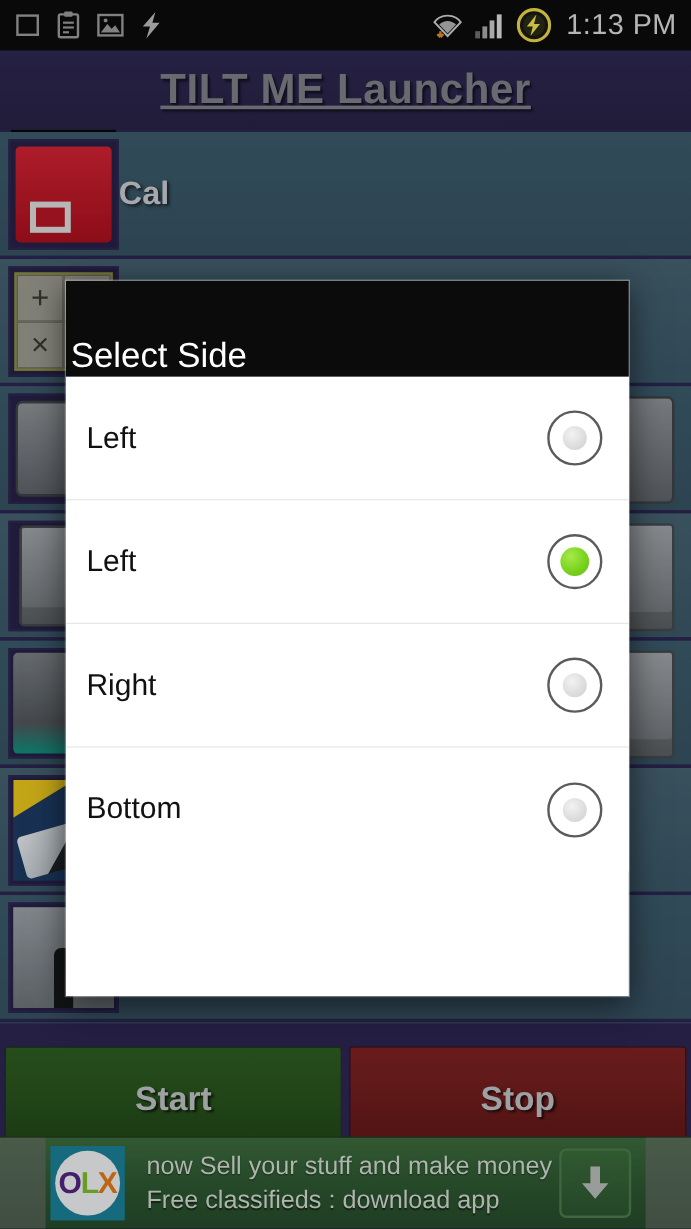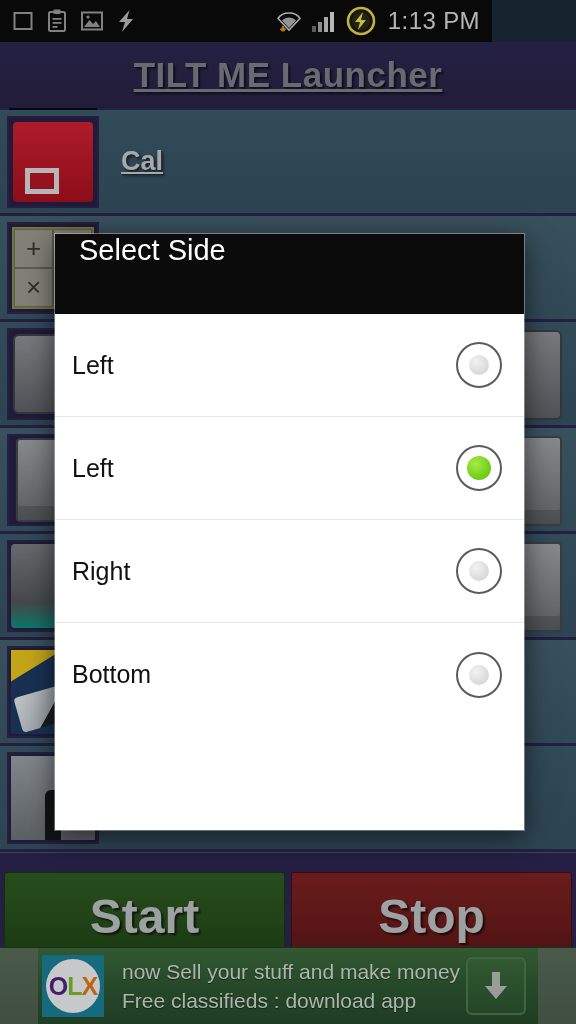--- a/index.html
+++ b/index.html
@@ -8,21 +8,21 @@
     font-family:"Liberation Sans", sans-serif;
     background:#000; overflow:hidden;
   }
   #screen {
     position:relative; width:576px; height:1024px; overflow:hidden;
     background:#1b2b3a;
   }
 
   
   #statusbar {
-    position:absolute; top:0; left:0; width:492px; height:42px;
+    position:absolute; top:0; left:0; width:576px; height:42px;
     background:#0b0b0d;
     display:flex; align-items:center; padding:0 12px;
     z-index:40;
   }
   .sb-left { display:flex; align-items:center; gap:13px; }
   .sb-right { margin-left:auto; display:flex; align-items:center; gap:9px; }
   .sb-ico { display:block; }
   .clock {
     color:#d8d8d8; font-size:24px; letter-spacing:0.4px;
     font-family:"Liberation Sans", sans-serif; padding-left:3px;
@@ -55,23 +55,22 @@
     display:flex; align-items:center;
   }
   .approw.alt { background:linear-gradient(180deg,#3b5a6a 0%,#365161 100%); }
   .appicon-wrap {
     width:92px; height:92px; margin-left:7px;
     border:2px solid #2b2550; background:#262145;
     display:flex; align-items:center; justify-content:center;
     overflow:hidden;
   }
   .appname {
-    margin-left:22px; color:#c6c9cc; font-size:27px; font-weight:bold;
+    color:#c6c9cc; font-size:27px; font-weight:bold;
     text-shadow:1px 1px 1px #1e2a33, 2px 2px 3px rgba(0,0,0,.55);
-    text-decoration:underline;
   }
   .icon-dark { width:88px; height:88px; background:#080808; }
   .icon-red {
     width:80px; height:80px; background:linear-gradient(180deg,#cf2232 0%,#a8101e 100%);
     border-radius:4px; display:flex; align-items:flex-end; justify-content:flex-start;
   }
   .icon-red i {
     display:block; width:34px; height:26px; border:5px solid #d9d9d9;
     margin:0 0 8px 12px; background:#b41626;
   }
@@ -126,21 +125,21 @@
   }
 
   
   #btnbar {
     position:absolute; left:0; top:853px; width:576px; height:94px;
     background:#2b2550; display:flex; align-items:center; gap:6px;
     padding:3px 4px; z-index:20;
   }
   .bigbtn {
     flex:1; height:88px; display:flex; align-items:center; justify-content:center;
-    border-radius:3px; font-size:48px; font-weight:bold; color:#bcc0c2;
+    border-radius:3px; font-size:28px; font-weight:bold; color:#bcc0c2;
     text-shadow:2px 2px 2px rgba(0,0,0,.65);
     margin-top:32px;
   }
   .btn-start {
     background:linear-gradient(180deg,#2f5c22 0%,#27501c 55%,#1f4417 100%);
     border:1px solid #173810;
   }
   .btn-stop {
     background:linear-gradient(180deg,#7e2222 0%,#6d1c1c 55%,#5c1717 100%);
     border:1px solid #441010;
@@ -184,21 +183,21 @@
     position:absolute; left:0; top:0; width:576px; height:1024px;
     background:rgba(0,0,0,0.16); z-index:50;
   }
   #dialog {
     position:absolute; left:55px; top:234px; width:469px; height:596px;
     background:#fff; z-index:60;
     box-shadow:0 0 0 1px rgba(255,255,255,.35), 0 6px 26px rgba(0,0,0,.6);
   }
   #dialog .dlg-head {
     height:80px; background:#0b0b0b;
-    display:flex; align-items:flex-start; padding-left:24px;
+    display:flex; align-items:flex-end; padding-left:4px;
   }
   #dialog .dlg-title { color:#fff; font-size:29px; }
   .dlg-body { background:#fff; }
   .opt {
     height:103px; display:flex; align-items:center;
     border-bottom:1px solid #e6e6e6; padding:0 22px 0 17px;
   }
   .opt:last-child { border-bottom:none; }
   .opt .lbl { color:#111; font-size:25px; flex:1; }
   .radio {

